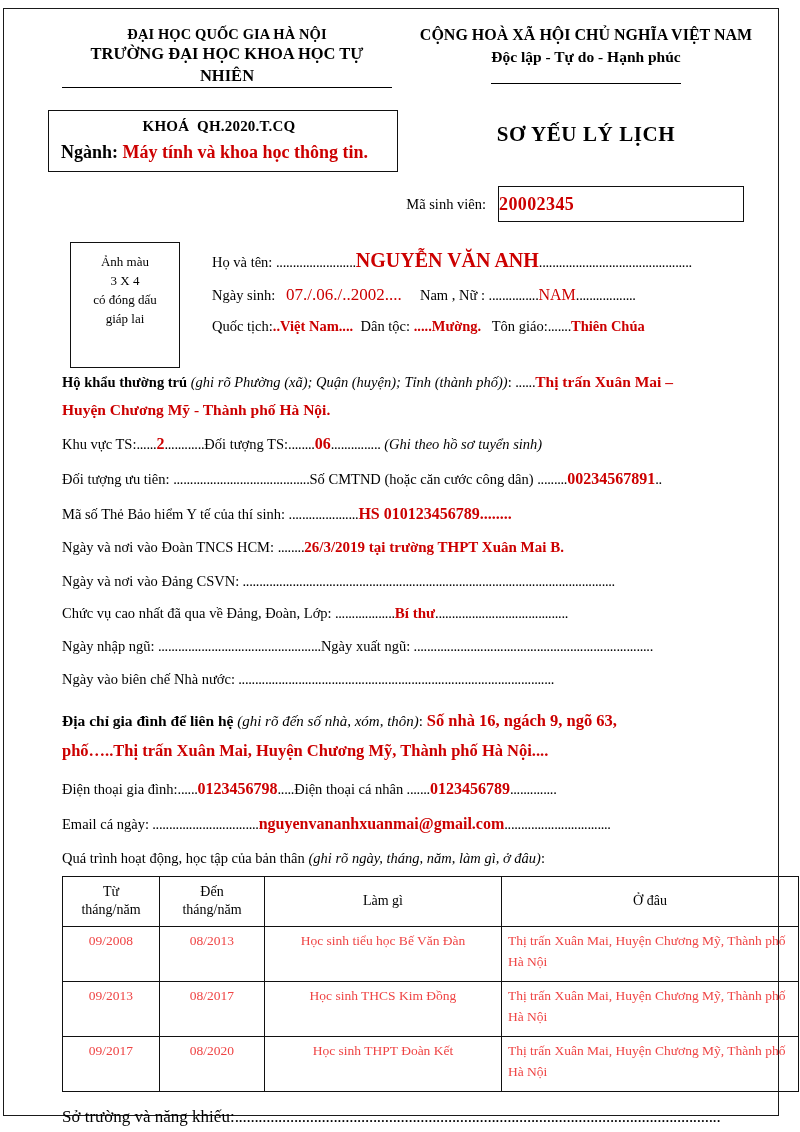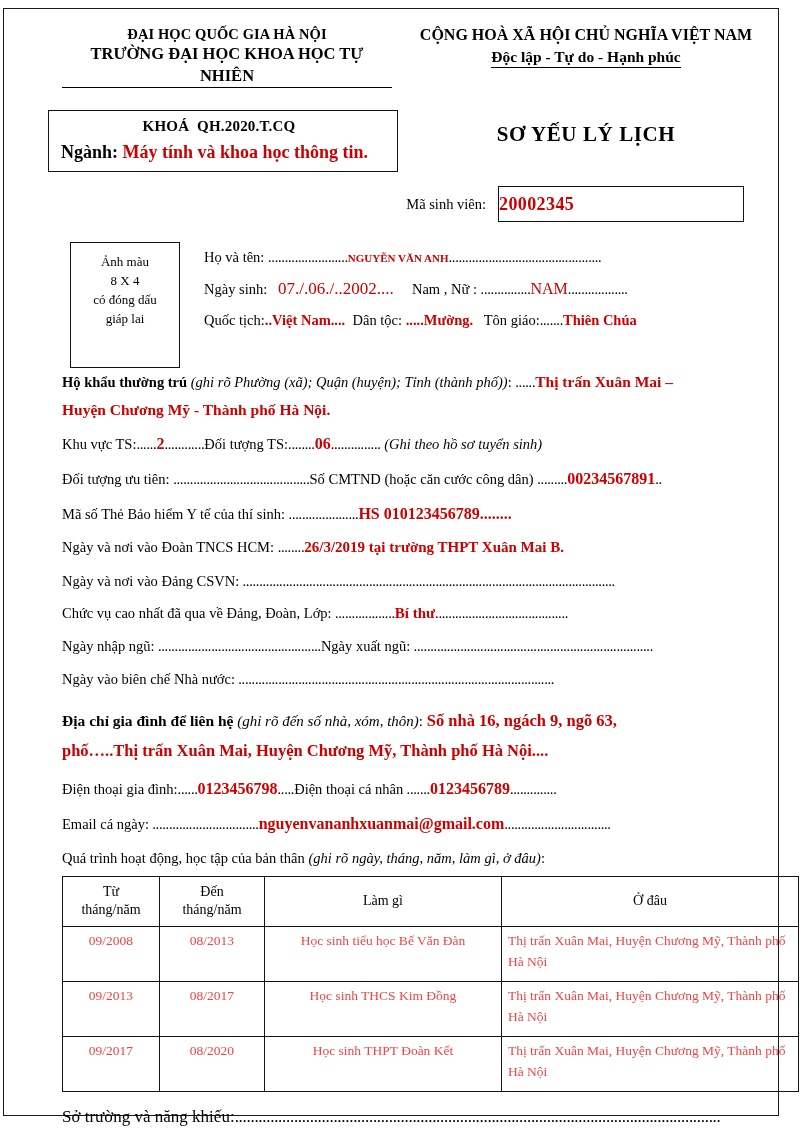--- a/index.html
+++ b/index.html
@@ -72,21 +72,21 @@
   .hdr-r1 {
     font-size: 16px;
     font-weight: bold;
     line-height: 1.3;
   }
   .hdr-r2 {
     font-size: 15.5px;
     font-weight: bold;
     display: inline-block;
     border-bottom: 1.3px solid #000;
-    padding-bottom: 1px;
+    padding-bottom: 17px;
     margin-top: 2px;
   }
 
   
   .row2 {
     display: flex;
     align-items: flex-start;
     margin-top: 22px;
   }
   .khoa-box {
@@ -140,20 +140,21 @@
   .msv-val {
     font-size: 18px;
     font-weight: bold;
     letter-spacing: .4px;
   }
 
   
   .id-row {
     display: flex;
     margin-top: 20px;
+    gap: 8px;
   }
   .photo-box {
     width: 110px;
     height: 126px;
     border: 1.3px solid #111;
     box-sizing: border-box;
     font-size: 13px;
     line-height: 1.45;
     text-align: center;
     padding-top: 10px;
@@ -269,29 +270,29 @@
     <div class="msv-row">
       <span class="msv-label">Mã sinh viên:</span>
       <span class="msv-box">
         <span class="msv-val red">20002345</span>
       </span>
     </div>
 
     <div class="id-row">
       <div class="photo-box">
         <div>Ảnh màu</div>
-        <div>8 X 4</div>
+        <div>3 X 4</div>
         <div>có đóng dấu</div>
         <div>giáp lai</div>
       </div>
 
       <div class="id-fields">
         <div class="fline">
           <span>Họ và tên:</span>
-          <span class="dots">........................</span><span class="red b" style="font-size:11px">NGUYỄN VĂN ANH</span><span class="dots">..............................................</span>
+          <span class="dots">........................</span><span class="red b" style="font-size:20px">NGUYỄN VĂN ANH</span><span class="dots">..............................................</span>
         </div>
 
         <div class="fline">
           <span>Ngày sinh:</span>&nbsp;&nbsp;
           <span class="red" style="font-size:17px">07./.06./..2002....</span>&nbsp;&nbsp;&nbsp;&nbsp;
           <span>Nam , Nữ :</span>
           <span class="dots">...............</span><span class="red" style="font-size:16px">NAM</span><span class="dots">..................</span>
         </div>
 
 

